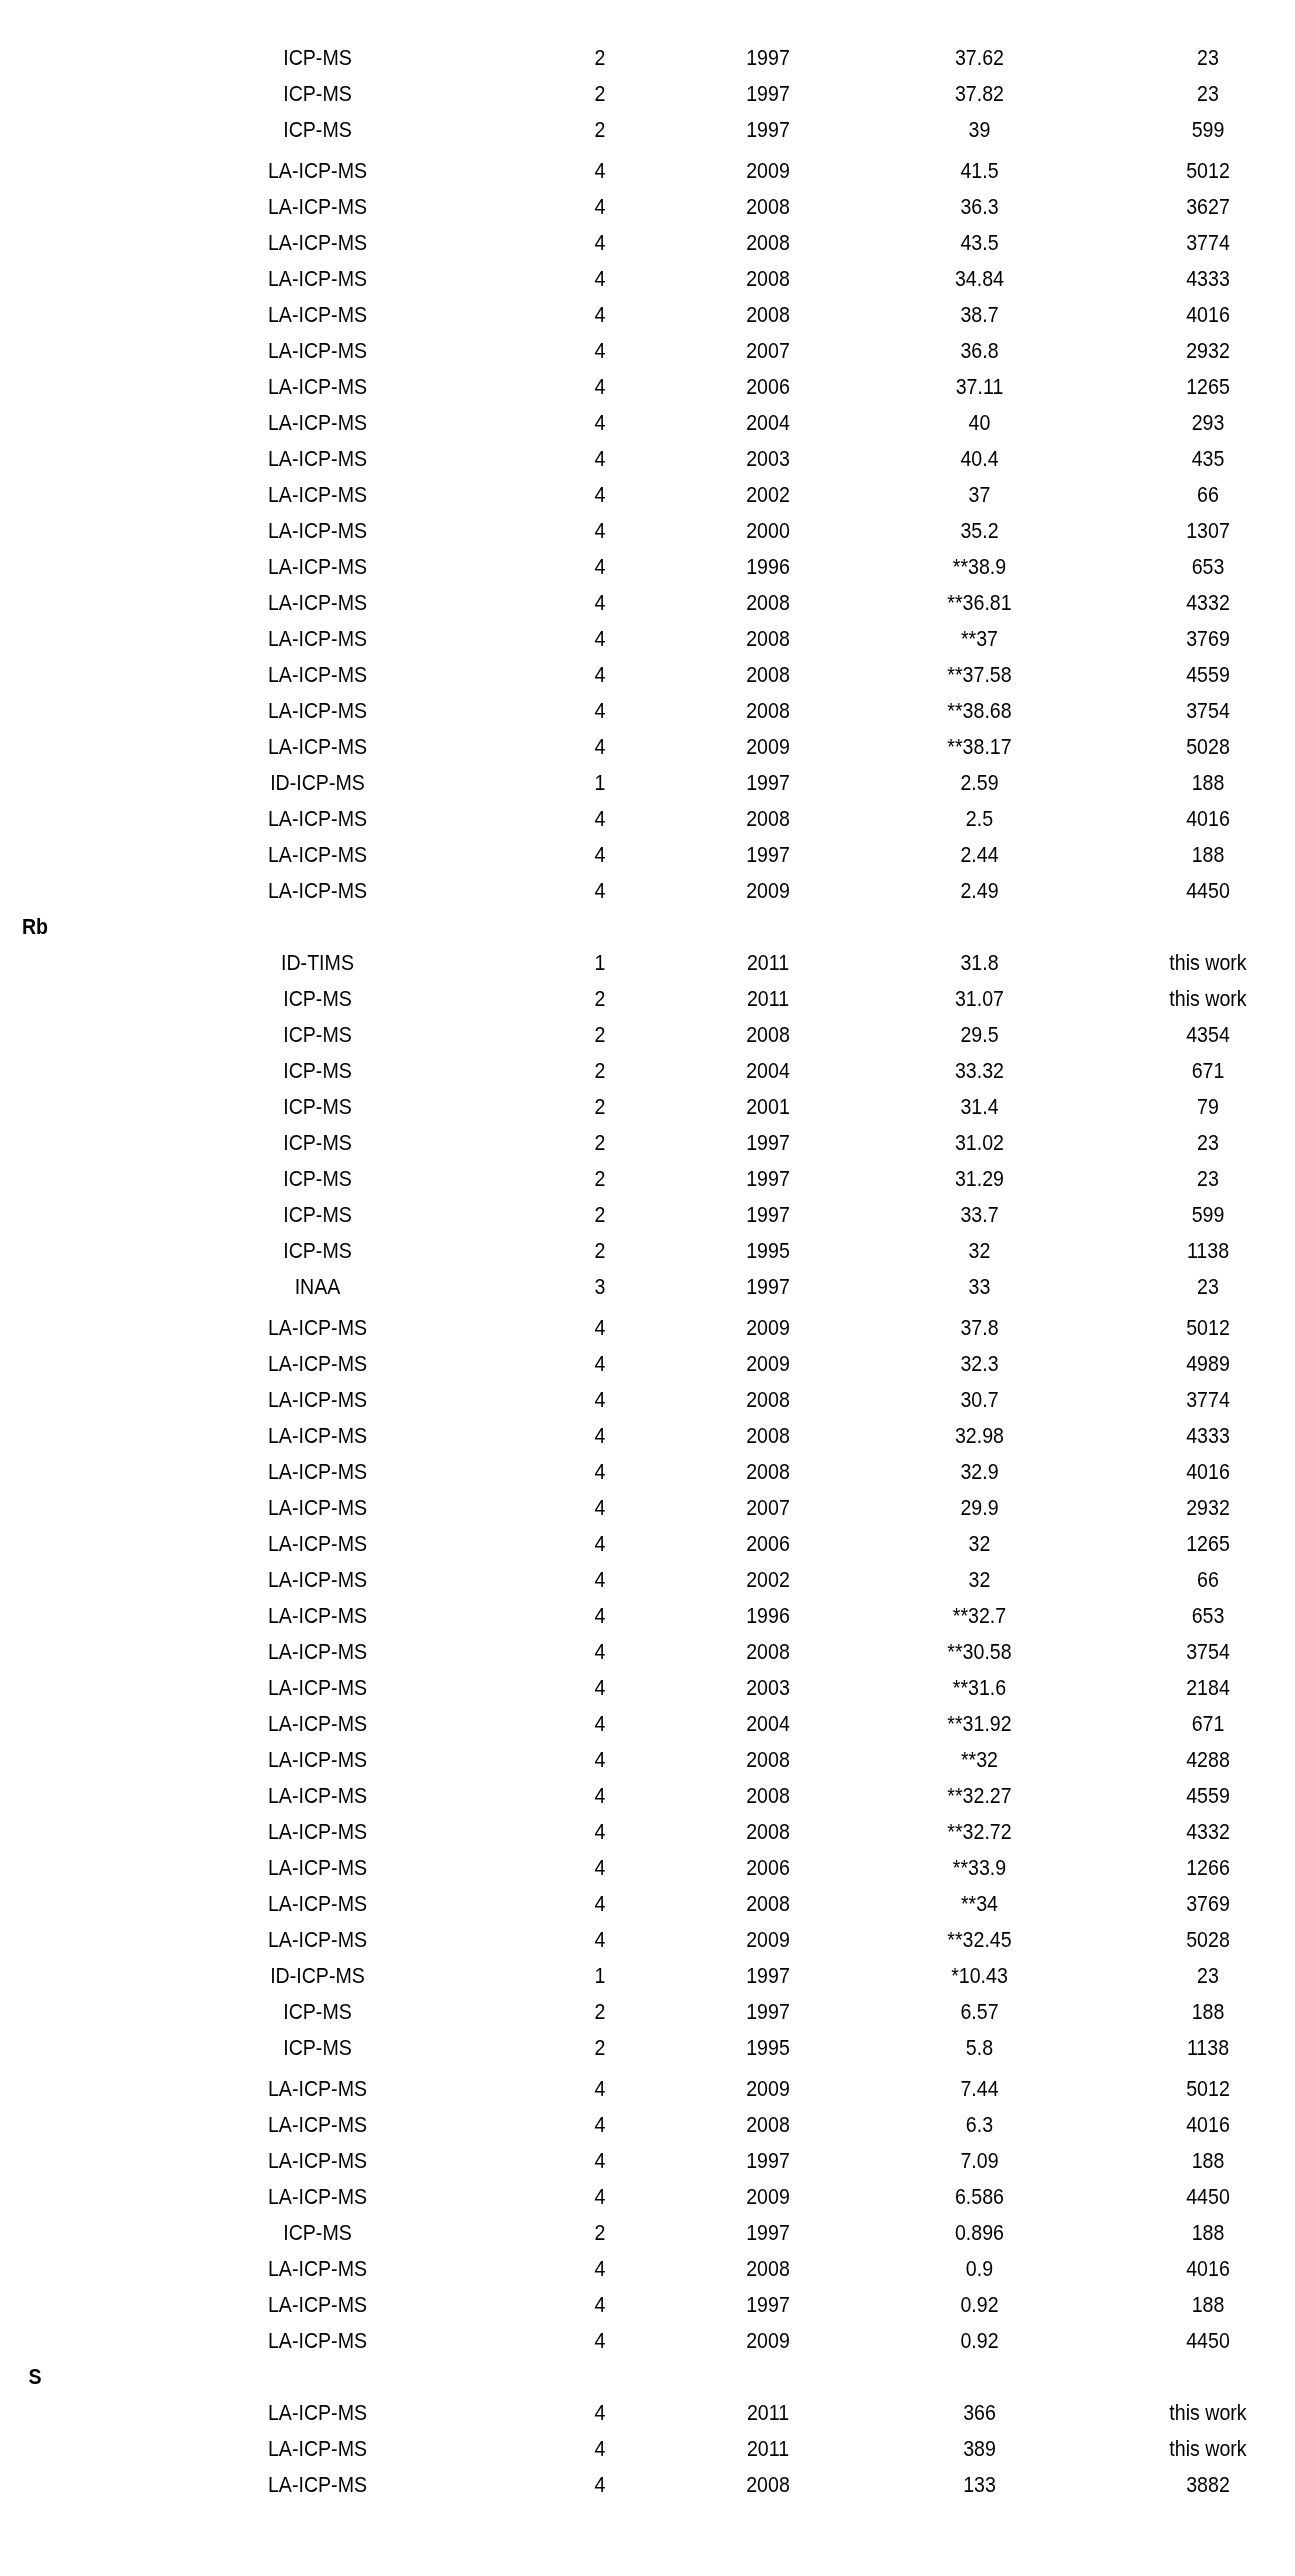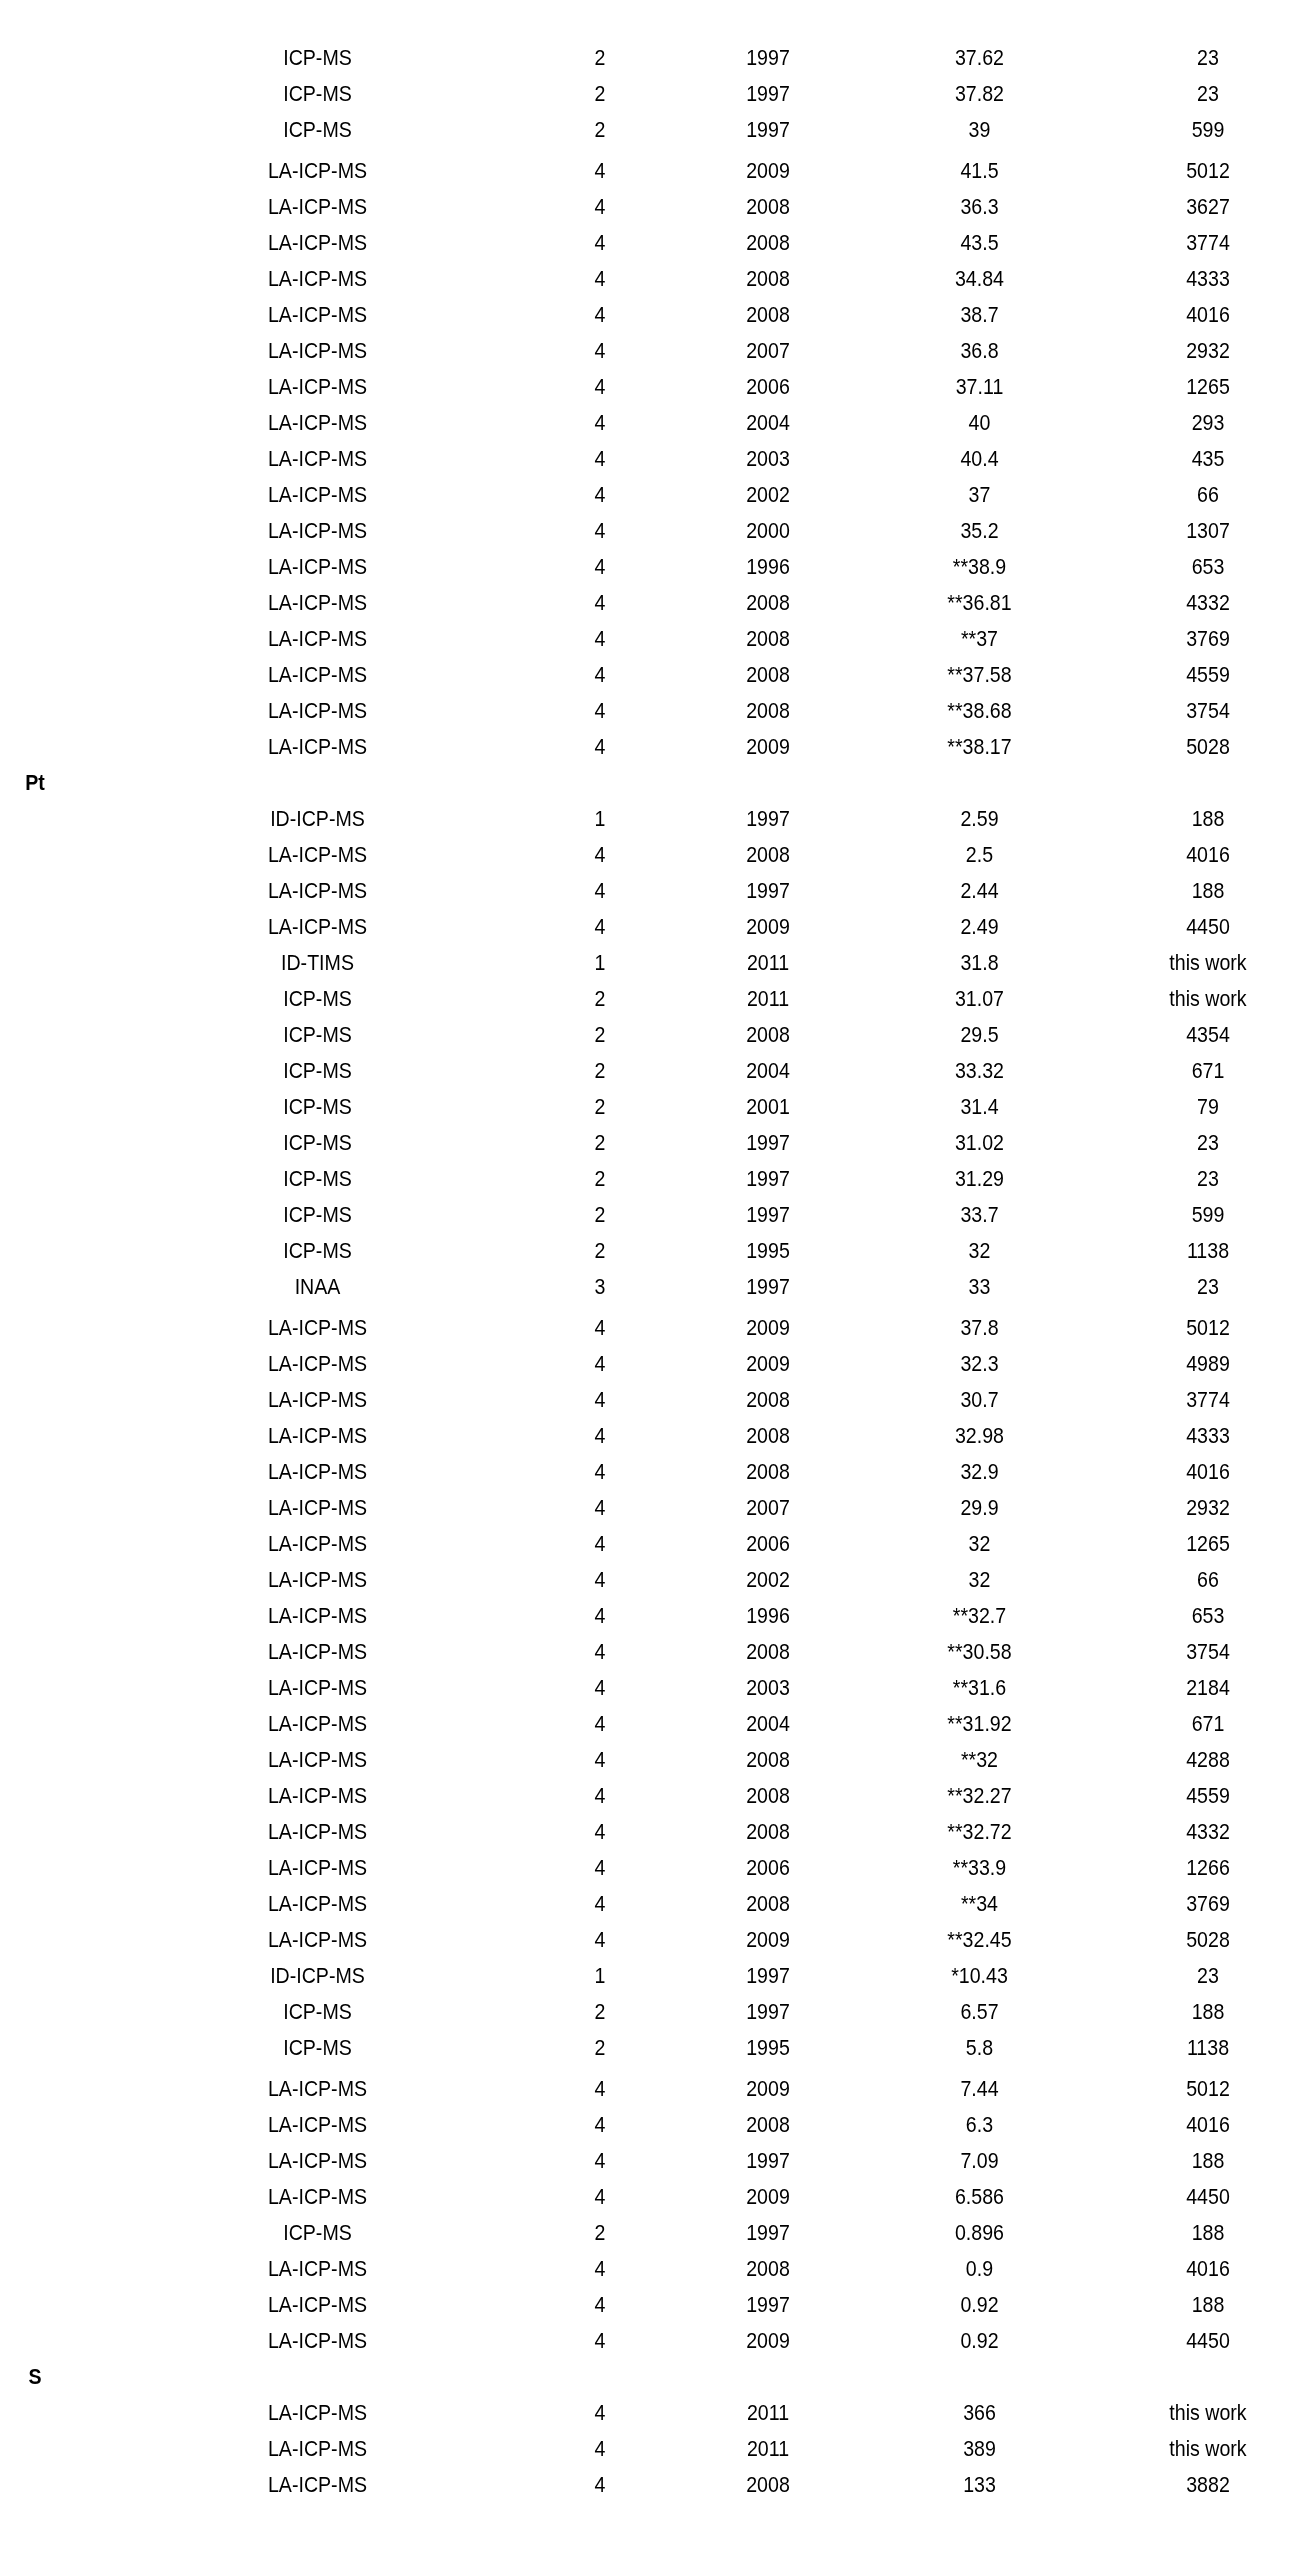--- a/index.html
+++ b/index.html
@@ -195,23 +195,20 @@
     <div class="cell c-ref">3754</div>
   </div>
     <div class="row">
     <div class="cell c-method">LA-ICP-MS</div>
     <div class="cell c-level">4</div>
     <div class="cell c-year">2009</div>
     <div class="cell c-value">**38.17</div>
     <div class="cell c-ref">5028</div>
   </div>
     <div class="row">
-    <div class="element-header">Pt</div>
-  </div>
-    <div class="row">
     <div class="cell c-method">ID-ICP-MS</div>
     <div class="cell c-level">1</div>
     <div class="cell c-year">1997</div>
     <div class="cell c-value">2.59</div>
     <div class="cell c-ref">188</div>
   </div>
     <div class="row">
     <div class="cell c-method">LA-ICP-MS</div>
     <div class="cell c-level">4</div>
     <div class="cell c-year">2008</div>
@@ -224,20 +221,23 @@
     <div class="cell c-year">1997</div>
     <div class="cell c-value">2.44</div>
     <div class="cell c-ref">188</div>
   </div>
     <div class="row">
     <div class="cell c-method">LA-ICP-MS</div>
     <div class="cell c-level">4</div>
     <div class="cell c-year">2009</div>
     <div class="cell c-value">2.49</div>
     <div class="cell c-ref">4450</div>
+  </div>
+    <div class="row">
+    <div class="element-header">Rb</div>
   </div>
     <div class="row">
     <div class="cell c-method">ID-TIMS</div>
     <div class="cell c-level">1</div>
     <div class="cell c-year">2011</div>
     <div class="cell c-value">31.8</div>
     <div class="cell c-ref">this work</div>
   </div>
     <div class="row">
     <div class="cell c-method">ICP-MS</div>

